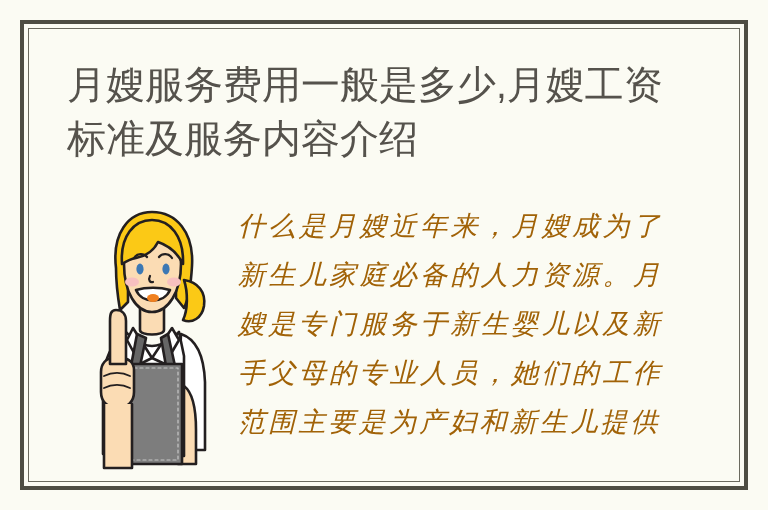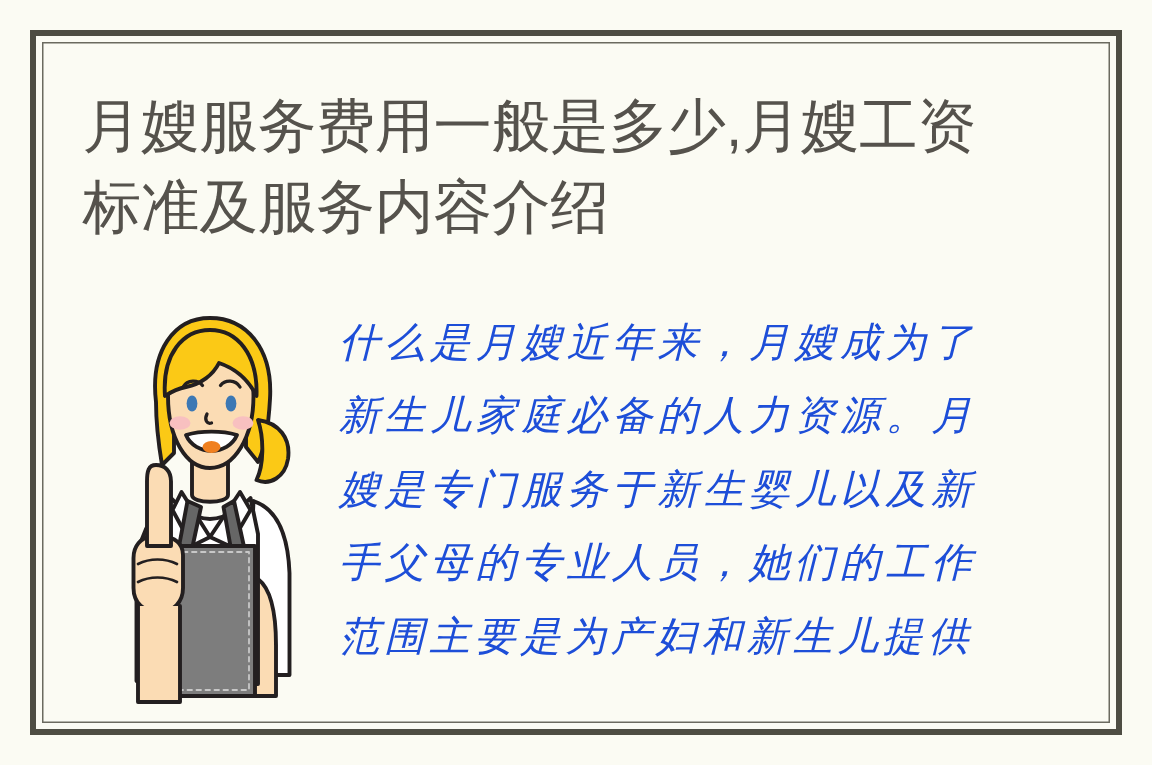--- a/index.html
+++ b/index.html
@@ -35,21 +35,21 @@
     position: absolute;
     left: 28px;
     top: 28px;
     width: 712px;
     height: 454px;
     border: 1px solid #6b6a5f;
     box-sizing: border-box;
   }
   .content {
     position: absolute;
-    left: 28px;
+    left: 40px;
     top: 28px;
     width: 636px;
     height: 454px;
     box-sizing: border-box;
   }
   .title {
     position: absolute;
     left: 27px;
     top: 30px;
     width: 620px;
@@ -73,26 +73,26 @@
     left: 40px;
     top: 10px;
     width: 145px;
     height: 268px;
   }
   .body-text {
     position: absolute;
     left: 198px;
     top: 8px;
     width: 425px;
-    color: #1d4ed8;
+    color: #a16207;
     font-size: 27px;
     line-height: 49px;
     letter-spacing: 3.2px;
     text-align: justify;
-    font-family: Liberation Serif, serif;
+    font-family: Liberation Mono, monospace;
     font-style: italic;
     font-weight: 400;
   }
 </style>
 </head>
 <body>
 
 <div class="page">
 
   <div class="frame-outer"></div>

